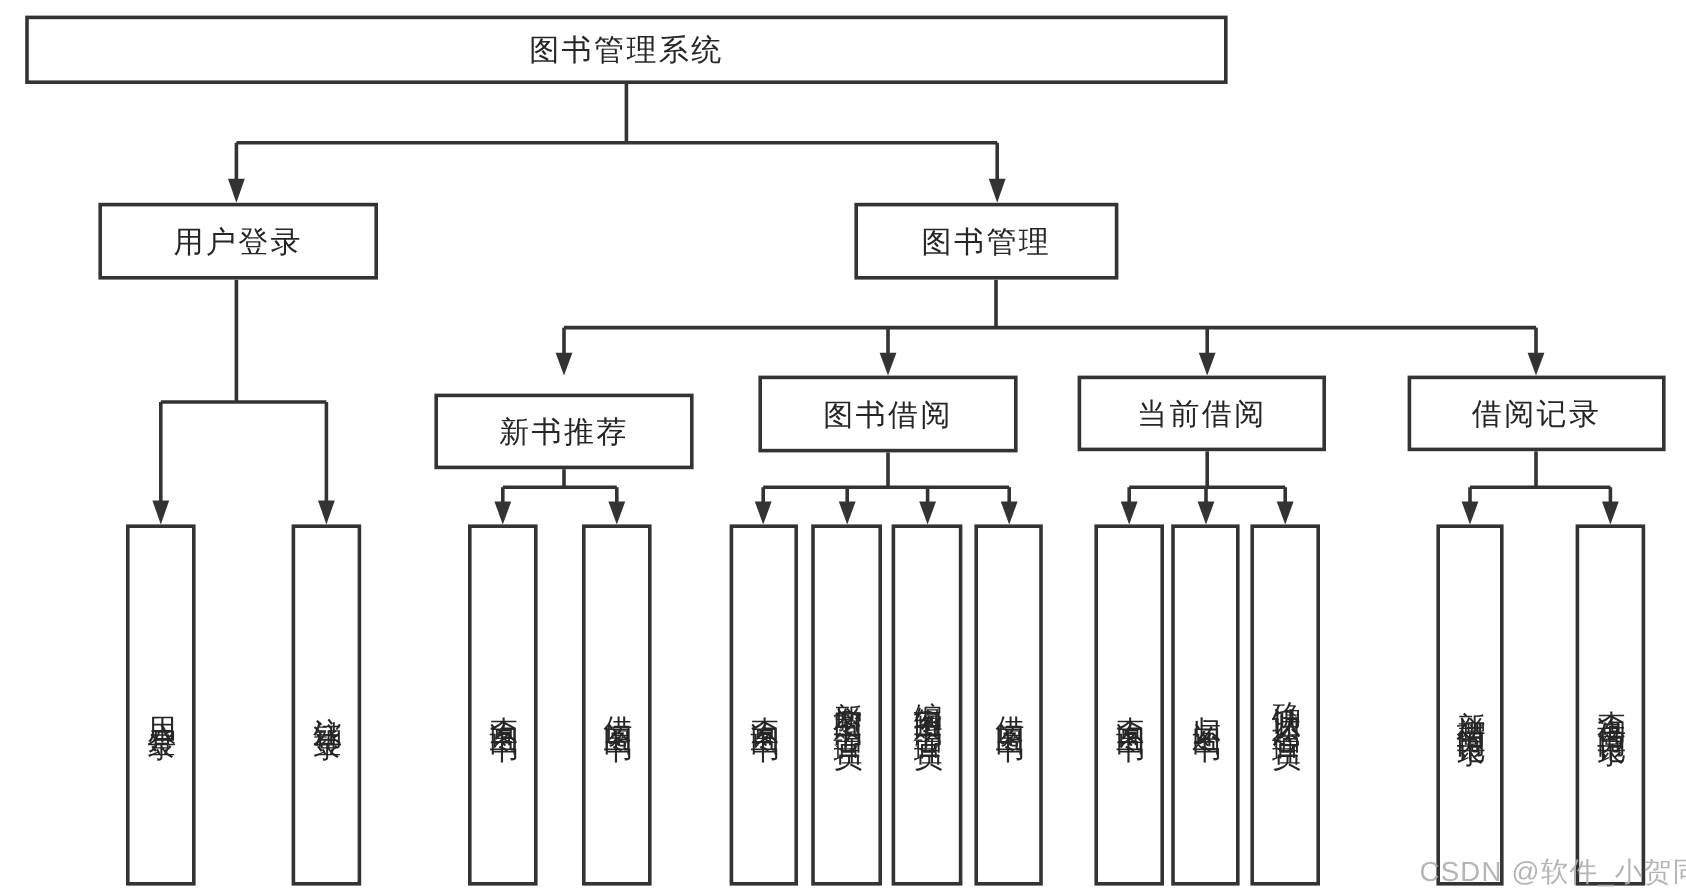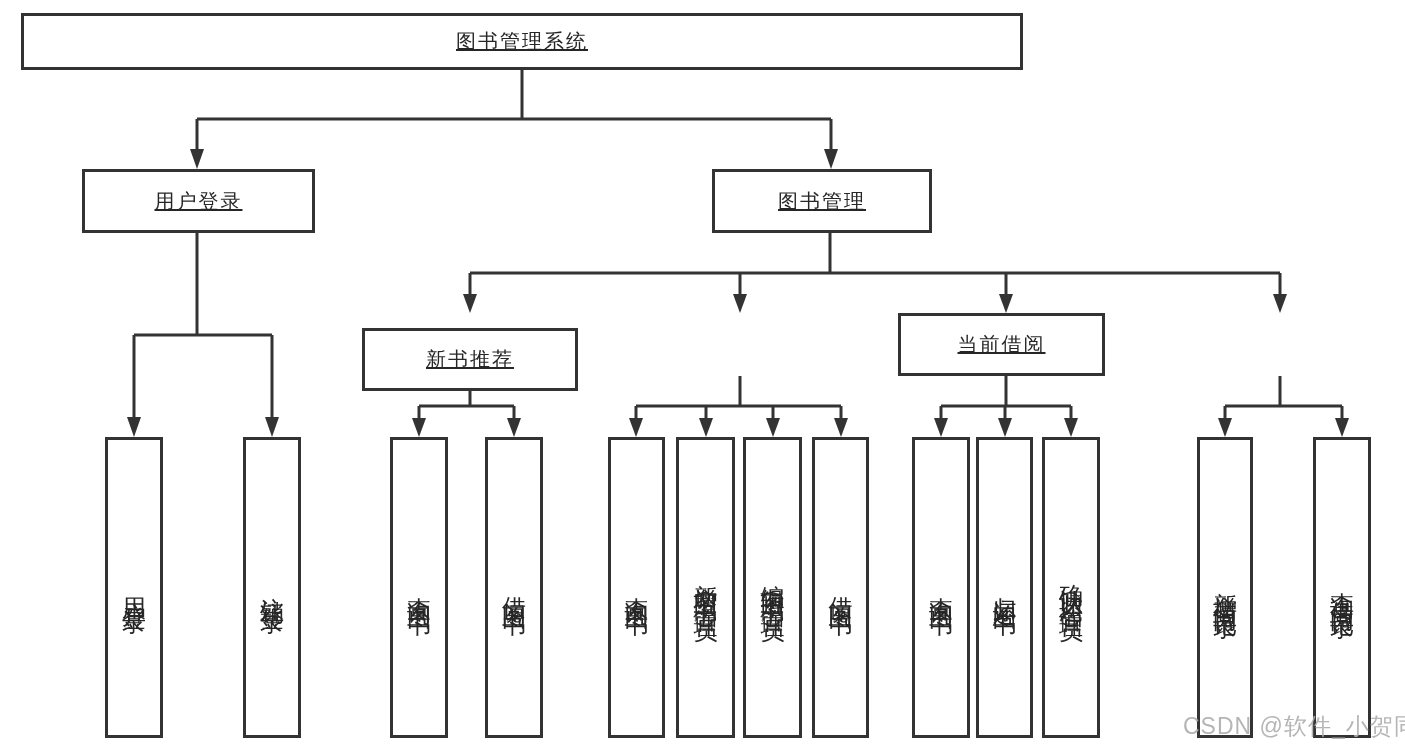--- a/index.html
+++ b/index.html
@@ -14,24 +14,23 @@
     position:absolute;
     background:#ffffff;
     border:3px solid #333333;
     box-sizing:border-box;
     display:flex;
     align-items:center;
     justify-content:center;
     color:#262626;
   }
   .h-label{
-    font-size:20px;
+    font-size:25px;
     letter-spacing:2px;
     white-space:nowrap;
-    text-decoration:underline;
   }
   .v-label{
     writing-mode:vertical-rl;
     text-orientation:mixed;
     font-size:24px;
     letter-spacing:5px;
     white-space:nowrap;
   }
   #connectors{
     position:absolute;left:0;top:0;
@@ -124,22 +123,28 @@
   <div class="box" style="left:82px;top:169px;width:233px;height:64px;">
     <span class="h-label">用户登录</span>
   </div>
   <div class="box" style="left:712px;top:169px;width:220px;height:64px;">
     <span class="h-label">图书管理</span>
   </div>
 
   <div class="box" style="left:362px;top:313px;width:216px;height:63px;margin-top:15px;">
     <span class="h-label">新书推荐</span>
   </div>
+  <div class="box" style="left:632px;top:313px;width:216px;height:64px;">
+    <span class="h-label">图书借阅</span>
+  </div>
   <div class="box" style="left:898px;top:313px;width:207px;height:63px;">
     <span class="h-label">当前借阅</span>
+  </div>
+  <div class="box" style="left:1173px;top:313px;width:215px;height:63px;">
+    <span class="h-label">借阅记录</span>
   </div>
 
   <div class="box" style="left:105px;top:437px;width:58px;height:301px;">
     <span class="v-label">用户登录</span>
   </div>
   <div class="box" style="left:243px;top:437px;width:58px;height:301px;">
     <span class="v-label">注销登录</span>
   </div>
   <div class="box" style="left:390px;top:437px;width:58px;height:301px;">
     <span class="v-label">查询图书</span>

